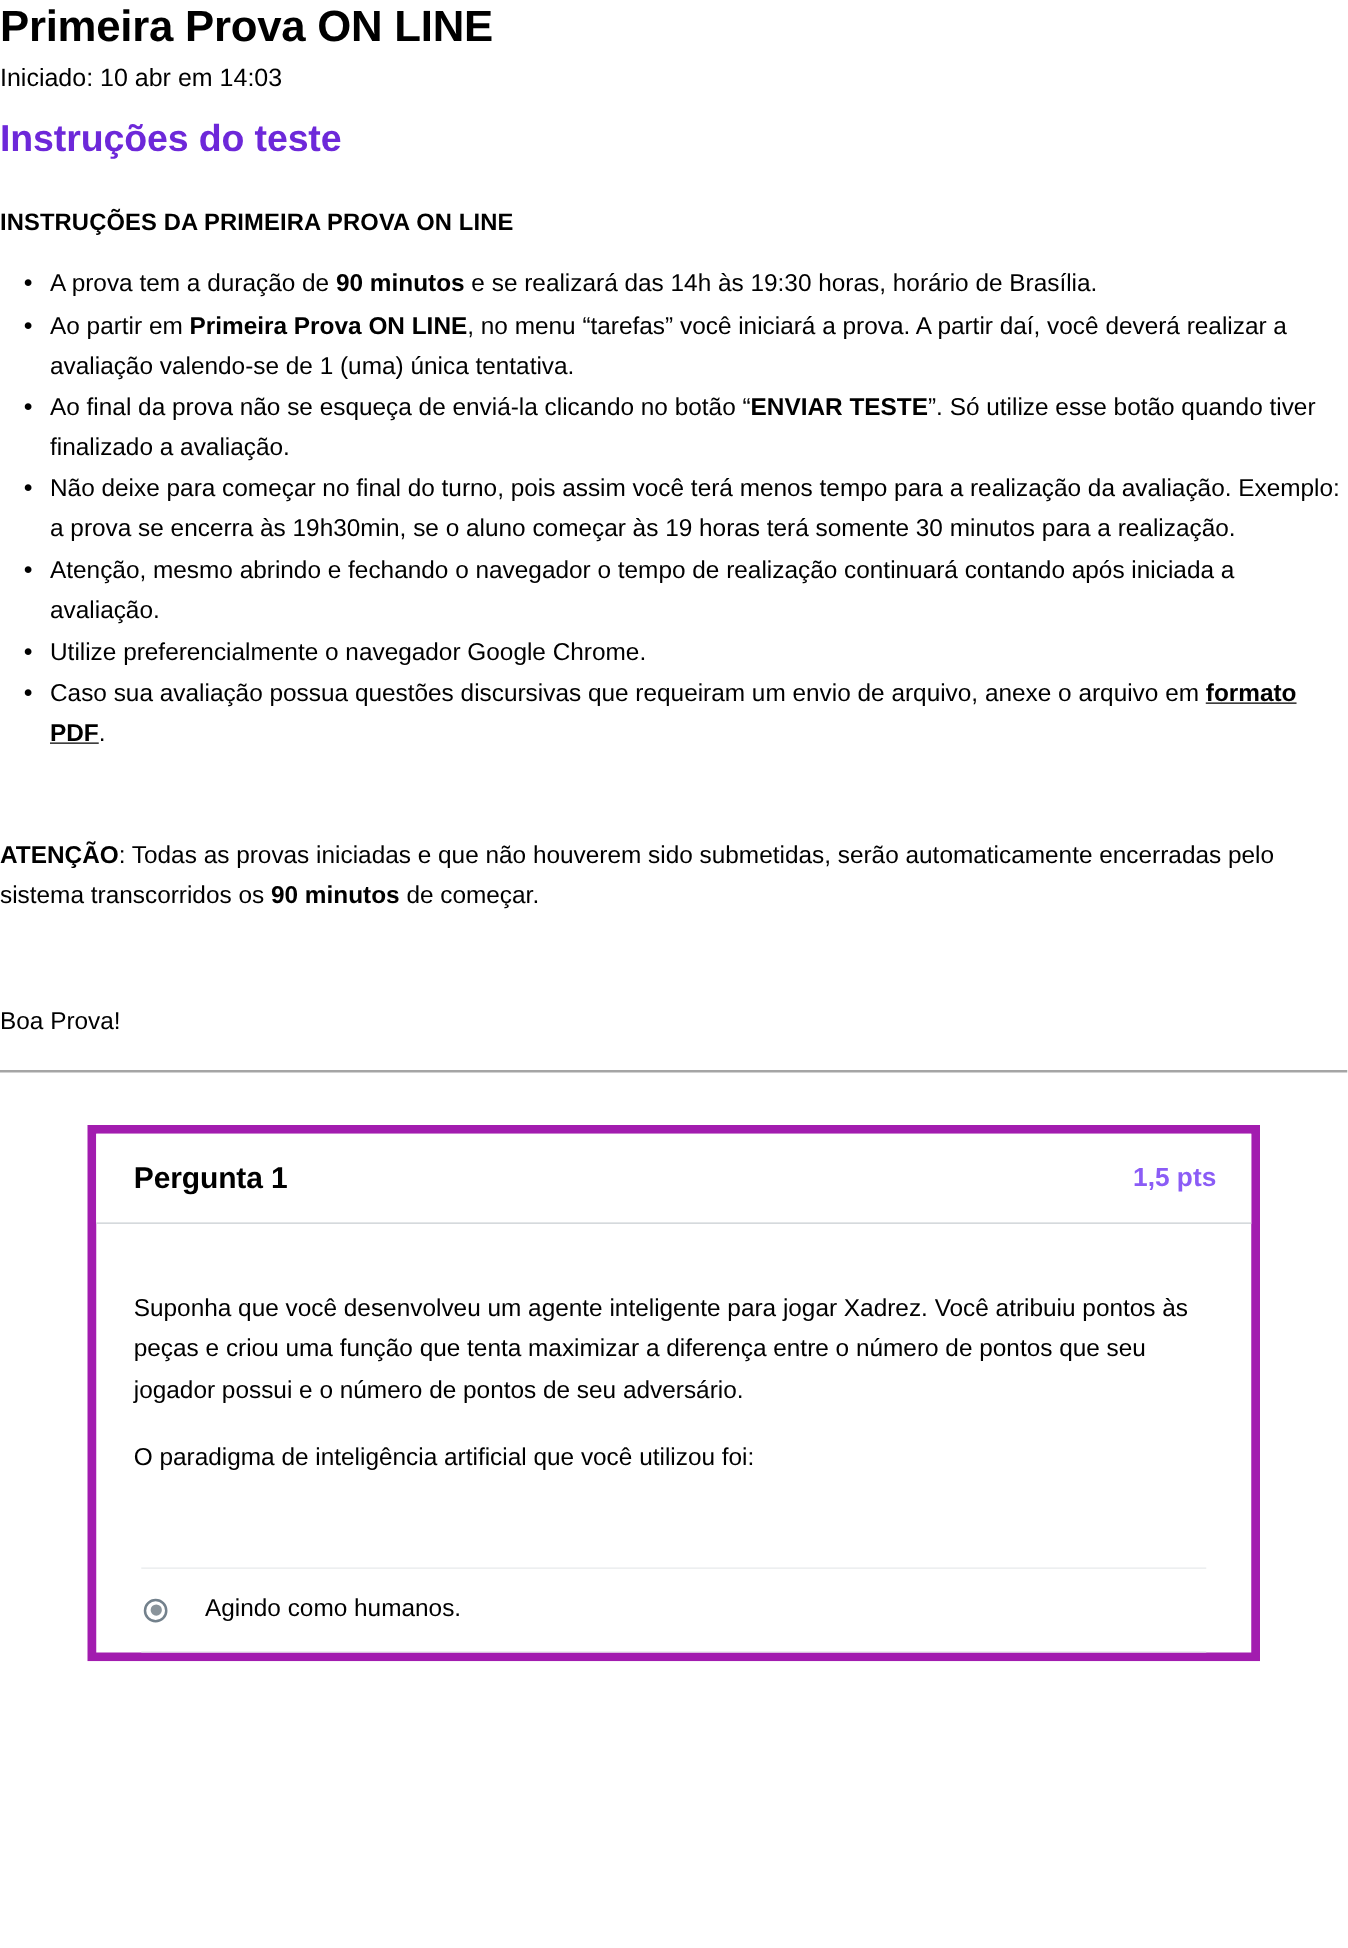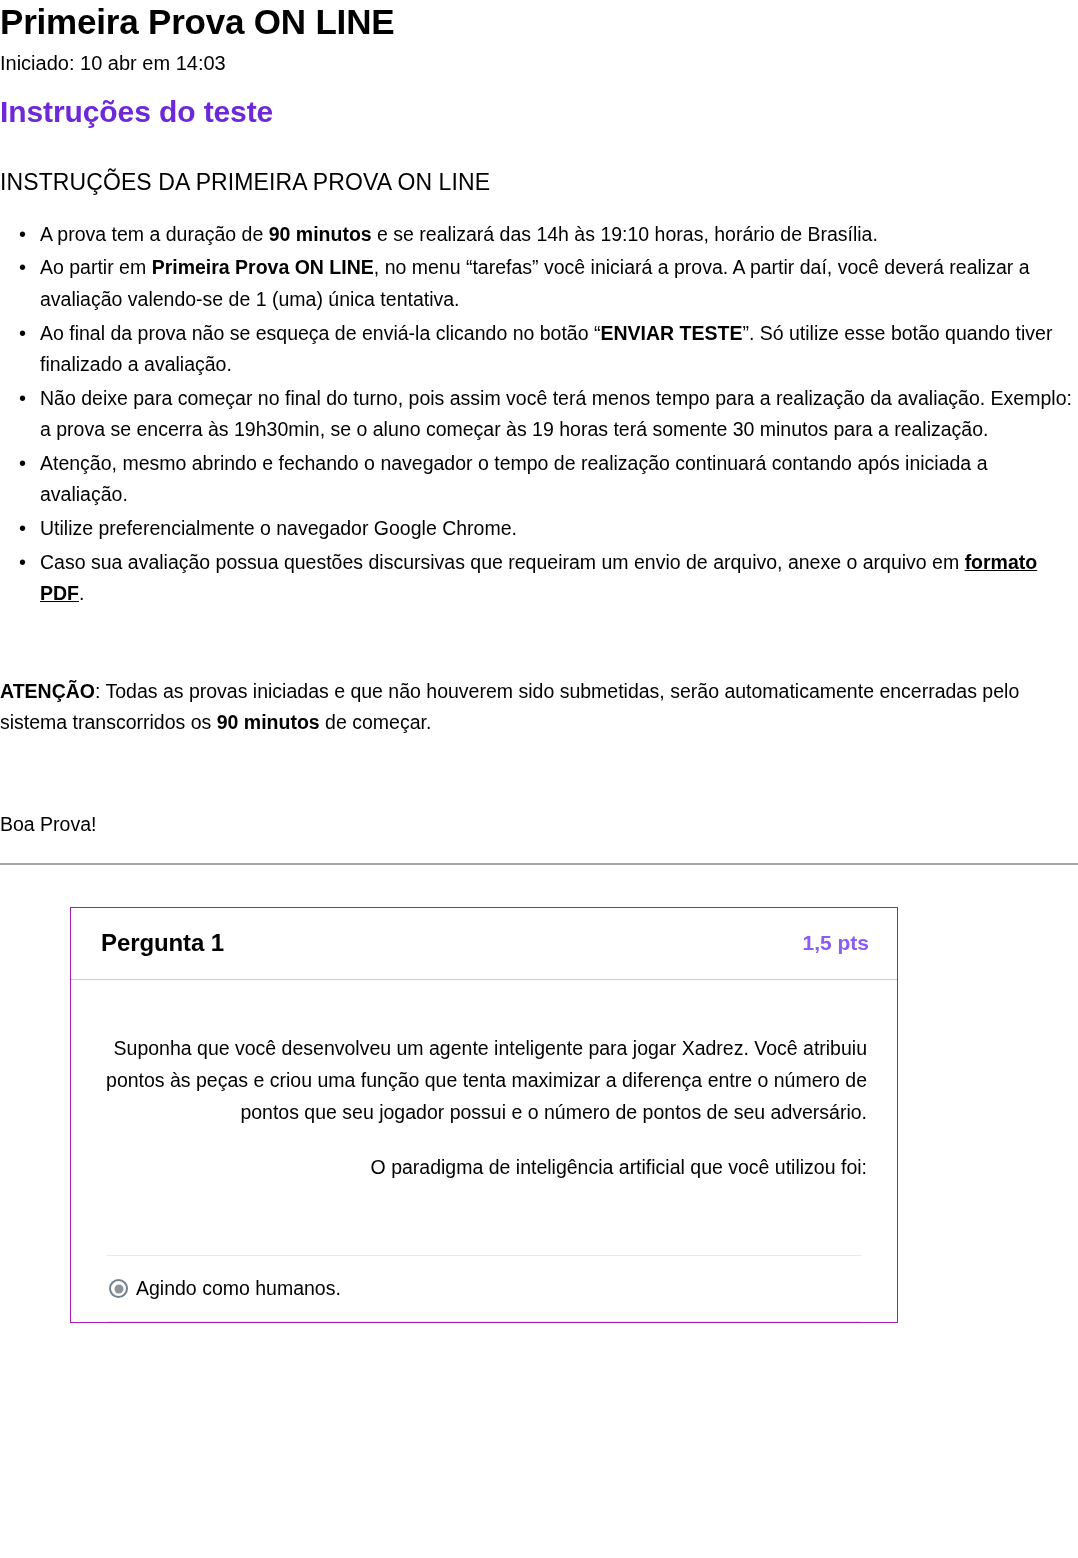--- a/index.html
+++ b/index.html
@@ -48,22 +48,22 @@
   }
 
   
   .instr-body {
     font-size: 19.5px;
     line-height: 1.62;
     color: #000000;
     margin-top: 34px;
   }
   .instr-sub {
-    font-size: 23px;
-    font-weight: normal;
+    font-size: 19px;
+    font-weight: bold;
     margin: 0 0 18px 0;
     letter-spacing: 0.1px;
   }
   ul.instr-list {
     list-style: none;
     margin: 0;
     padding: 0;
   }
   ul.instr-list > li {
     position: relative;
@@ -101,24 +101,23 @@
     margin: 22px 0 0 0;
     width: 1078px;
     height: 0;
   }
 
   
   .question-wrap {
     padding: 42px 70px 0 70px;
   }
   .question-card {
-    border: 1px solid #a21caf;
-    background: #ffffff;
-    width: 828px;
-    text-align: right;
+    border: 7px solid #a21caf;
+    background: #ffffff;
+    width: 938px;
   }
   .question-header {
     display: flex;
     align-items: center;
     justify-content: space-between;
     border-bottom: 1px solid #c7cdd1;
     padding: 20px 28px 20px 30px;
     background: #ffffff;
     min-height: 72px;
   }
@@ -148,21 +147,21 @@
     margin-top: 72px;
   }
   .answer-divider {
     height: 1px;
     background: #e8eaec;
     margin: 0 6px;
   }
   .answer-row {
     display: flex;
     align-items: center;
-    gap: 8px;
+    gap: 30px;
     padding: 18px 6px 18px 8px;
   }
   .radio {
     flex: 0 0 auto;
     width: 19px;
     height: 19px;
     border-radius: 50%;
     border: 2px solid #73818c;
     background: #ffffff;
     position: relative;
@@ -193,21 +192,21 @@
 
   <div class="started-line">Iniciado: 10 abr em 14:03</div>
 
   <h2 class="instructions-heading">Instruções do teste</h2>
 
   <div class="instr-body">
 
     <div class="instr-sub">INSTRUÇÕES DA PRIMEIRA PROVA ON LINE</div>
 
     <ul class="instr-list" id="bullet-list">
-        <li><span>A prova tem a duração de </span><b>90 minutos</b><span> e se realizará das 14h  às 19:10 horas, horário de Brasília.</span></li>
+        <li><span>A prova tem a duração de </span><b>90 minutos</b><span> e se realizará das 14h  às 19:30 horas, horário de Brasília.</span></li>
         <li><span>Ao partir em </span><b>Primeira Prova ON LINE</b><span>, no menu “tarefas” você iniciará a prova. A partir daí, você deverá realizar a avaliação valendo-se de 1 (uma) única tentativa.</span></li>
         <li><span>Ao final da prova não se esqueça de enviá-la clicando no botão “</span><b>ENVIAR TESTE</b><span>”. Só utilize esse botão quando tiver finalizado a avaliação.</span></li>
         <li><span>Não deixe para começar no final do turno, pois assim você terá menos tempo para a realização da avaliação.  Exemplo: a prova se encerra às 19h30min, se o aluno começar às 19 horas terá somente 30 minutos para a realização.</span></li>
         <li><span>Atenção, mesmo abrindo e fechando o navegador o tempo de realização continuará contando após iniciada a avaliação.</span></li>
         <li><span>Utilize preferencialmente o navegador Google Chrome.</span></li>
         <li><span>Caso sua avaliação possua questões discursivas que requeiram um envio de arquivo, anexe o arquivo em </span><span class="u-bold">formato PDF</span><span>.</span></li>
       </ul>
 
     <p class="attention-para" id="attention-para"><b>ATENÇÃO</b><span>: Todas as provas iniciadas e que não houverem sido submetidas, serão automaticamente encerradas pelo sistema transcorridos os </span><b>90 minutos</b><span> de começar.</span></p>
 

